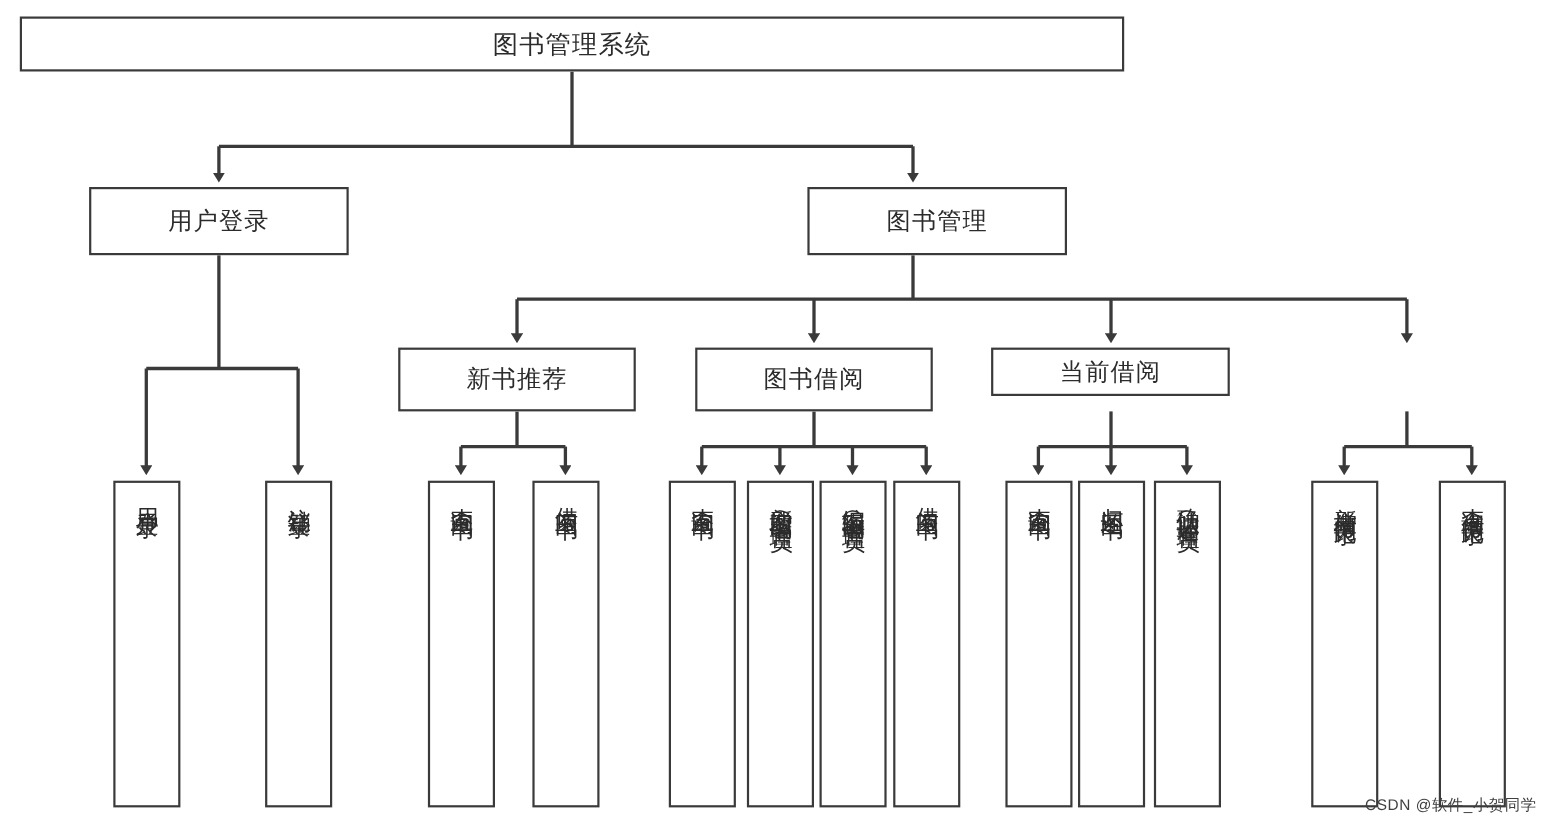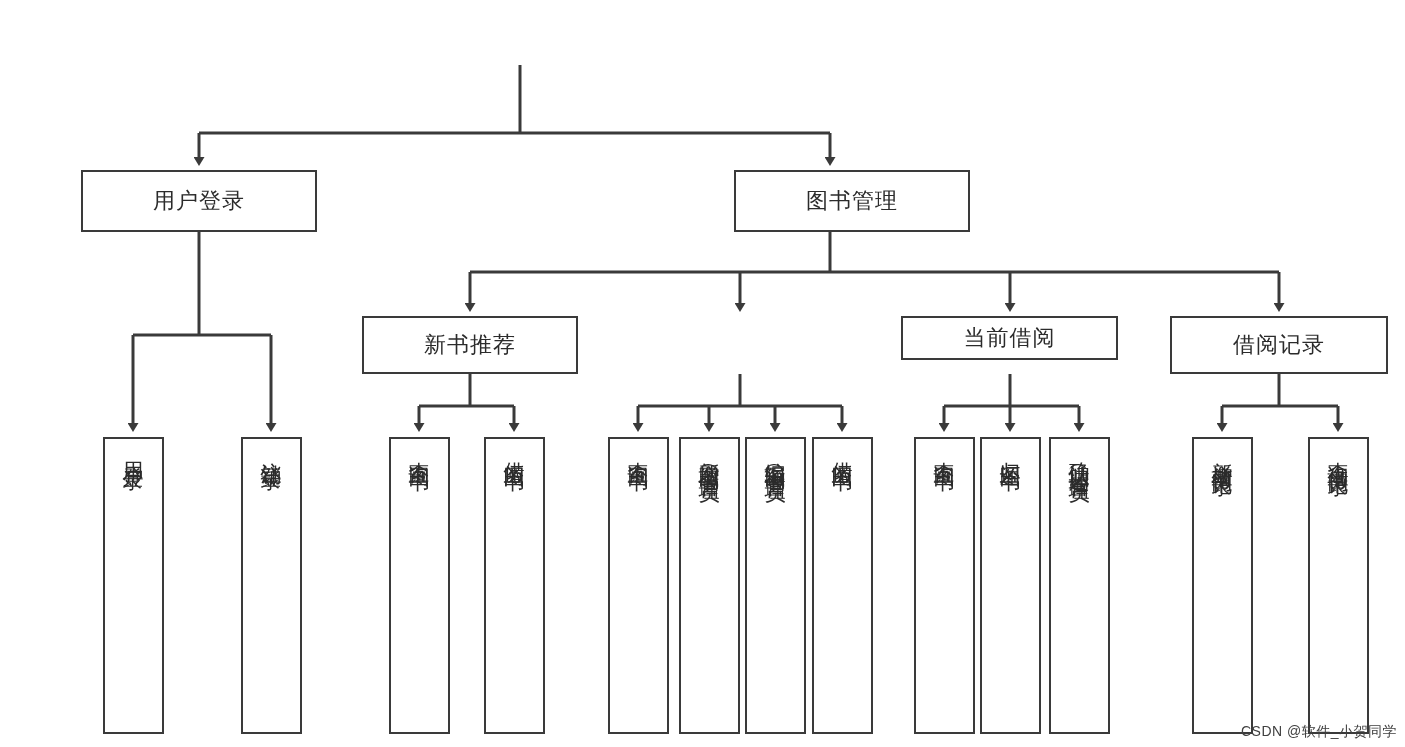--- a/index.html
+++ b/index.html
@@ -126,37 +126,40 @@
       <path d="M1010,406 L1010,424" marker-end="url(#arrow)"></path>
       <path d="M1079,406 L1079,424" marker-end="url(#arrow)"></path>
 
       <path d="M1279,374 L1279,406"></path>
       <path d="M1222,406 L1338,406"></path>
       <path d="M1222,406 L1222,424" marker-end="url(#arrow)"></path>
       <path d="M1338,406 L1338,424" marker-end="url(#arrow)"></path>
     </g>
   </svg>
 
+  <div class="node h-node root" style="left:18px; top:15px; width:1004px; height:50px;">
+    <span class="lbl">图书管理系统</span>
+  </div>
 
   <div class="node h-node" style="left:81px; top:170px; width:236px; height:62px;">
     <span class="lbl">用户登录</span>
   </div>
   <div class="node h-node" style="left:712px; top:170px; width:236px; height:62px;margin-left:22px;">
     <span class="lbl">图书管理</span>
   </div>
 
   <div class="node h-node" style="left:362px; top:316px; width:216px; height:58px;">
     <span class="lbl">新书推荐</span>
   </div>
+  <div class="node h-node" style="left:632px; top:316px; width:216px; height:58px;">
+    <span class="lbl">图书借阅</span>
+  </div>
   <div class="node h-node" style="left:901px; top:316px; width:217px; height:44px;">
     <span class="lbl">当前借阅</span>
   </div>
-  <div class="node h-node" style="left:1170px; top:316px; width:218px; height:58px;">
-    <span class="lbl">借阅记录</span>
-  </div>
 
   <div class="node v-node" style="left:103px; top:437px; width:61px; height:297px;">
     <span class="lbl">用户登录</span>
   </div>
   <div class="node v-node" style="left:241px; top:437px; width:61px; height:297px;">
     <span class="lbl">注销登录</span>
   </div>
 
   <div class="node v-node" style="left:389px; top:437px; width:61px; height:297px;">
     <span class="lbl">查询图书</span>

